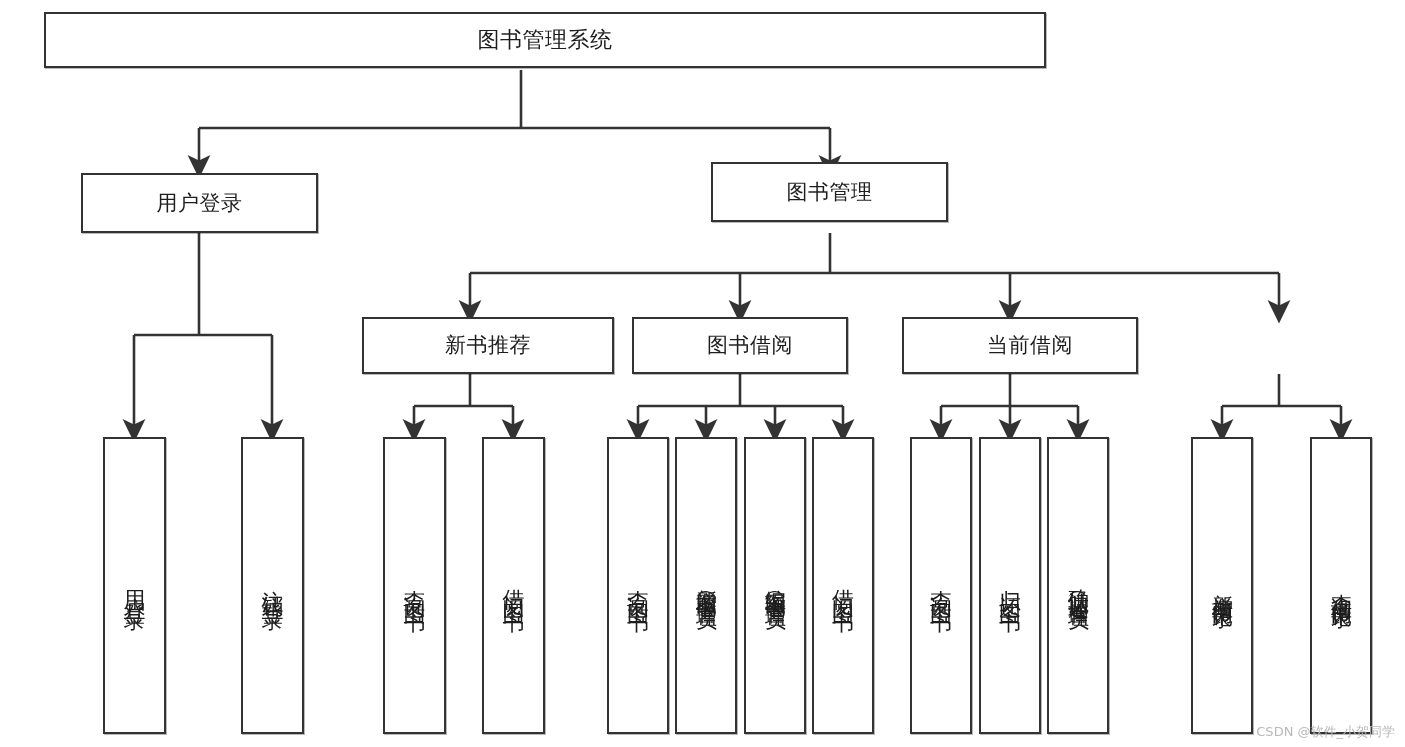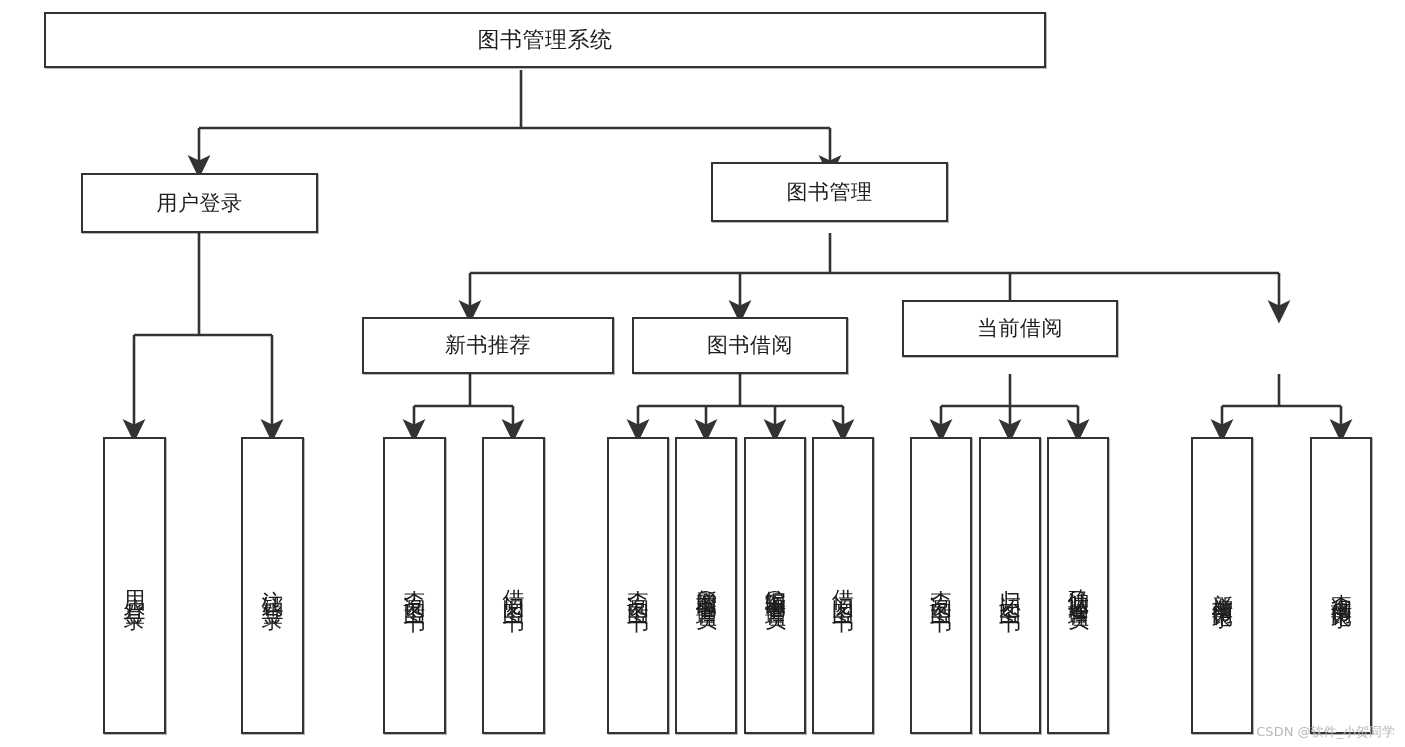--- a/index.html
+++ b/index.html
@@ -146,21 +146,21 @@
   <div class="node horizontal" style="left:711px; top:162px; width:237px; height:60px;">
     <span class="node-label">图书管理</span>
   </div>
 
   <div class="node horizontal" style="left:362px; top:317px; width:252px; height:57px;">
     <span class="node-label">新书推荐</span>
   </div>
   <div class="node horizontal" style="left:632px; top:317px; width:216px; height:57px;padding-left:20px;">
     <span class="node-label">图书借阅</span>
   </div>
-  <div class="node horizontal" style="left:902px; top:300px; width:216px; height:57px;padding-left:20px;">
+  <div class="node horizontal" style="left:902px; top:317px; width:236px; height:57px;padding-left:20px;">
     <span class="node-label">当前借阅</span>
   </div>
 
   <div class="node vertical" style="left:103px; top:437px; width:63px; height:297px;">
     <span class="node-label">用户登录</span>
   </div>
   <div class="node vertical" style="left:241px; top:437px; width:63px; height:297px;">
     <span class="node-label">注销登录</span>
   </div>
 

